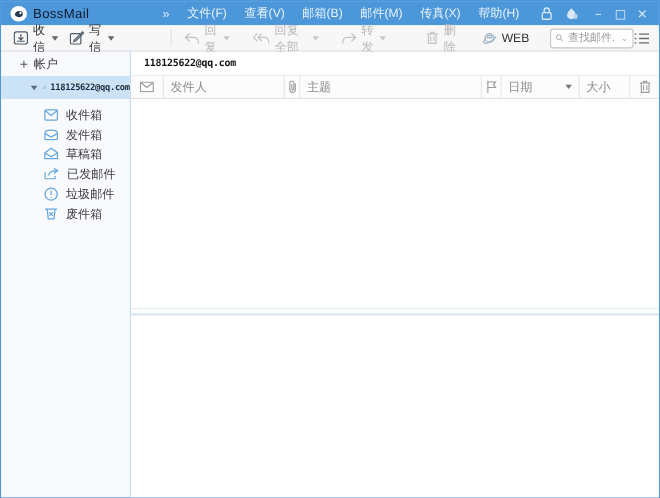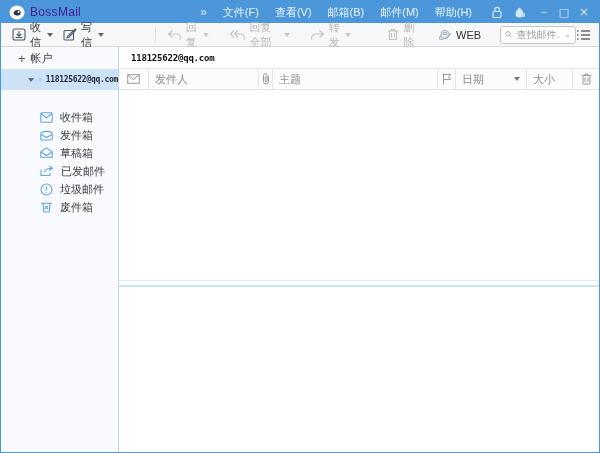--- a/index.html
+++ b/index.html
@@ -4,21 +4,21 @@
 <style>
   * { box-sizing: border-box; margin: 0; padding: 0; }
   html,body { width: 600px; height: 453px; }
   body { font-family: "Liberation Sans", "DejaVu Sans", sans-serif; font-size: 11px; overflow: hidden; }
 
   .window { width: 600px; height: 453px; border: 1px solid #4b97da; display: flex; flex-direction: column; background: #fff; }
 
   
   .titlebar { flex: 0 0 22px; background: #4b97da; display: flex; align-items: center; padding: 0 5px; color: #fff; }
   .logo { width: 16px; height: 15px; margin-left: 3px; flex: 0 0 auto; }
-  .app-title { font-size: 12px; margin-left: 5px; color: #4c1d95; letter-spacing: .3px; }
+  .app-title { font-size: 12px; margin-left: 5px; color: #0f172a; letter-spacing: .3px; }
   .menus { margin-left: auto; display: flex; align-items: center; color: #e9f3fc; font-size: 11px; }
   .menu-overflow { padding: 0 8px; font-size: 12px; color: #d9eafb; }
   .menu-item { padding: 0 8px; height: 22px; line-height: 22px; cursor: default; }
   .title-icons { display: flex; align-items: center; margin-left: 6px; }
   .title-icon { width: 22px; height: 22px; display: flex; align-items: center; justify-content: center; }
   .win-controls { display: flex; align-items: center; margin-left: 4px; }
   .win-btn { width: 20px; height: 22px; display: flex; align-items: center; justify-content: center; color: #dbeafa; font-size: 12px; font-family: "DejaVu Sans", sans-serif; }
   .win-btn.max { font-size: 11px; }
 
   
@@ -39,21 +39,21 @@
 
   
   .content { flex: 1; display: flex; min-height: 0; }
 
   .sidebar { flex: 0 0 118px; width: 118px; background: #f8fafd; border-right: 1px solid #bdd5ec; display: flex; flex-direction: column; color: #333; }
   .accounts-header { flex: 0 0 22px; display: flex; align-items: center; padding-left: 17px; gap: 5px; color: #3a3a3a; }
   .plus-glyph { font-size: 13px; color: #555; line-height: 1; }
   .account-row { flex: 0 0 21px; background: #cbe2f7; display: flex; align-items: center; padding-left: 27px; gap: 4px; }
   .acc-chev { width: 0; height: 0; border-left: 3px solid transparent; border-right: 3px solid transparent; border-top: 4px solid #5a6b7c; margin-right: 1px; }
   .account-email { font-family: "DejaVu Sans Mono", monospace; font-size: 8px; font-weight: bold; color: #1e2b38; letter-spacing: -.3px; white-space: nowrap; }
-  .folders { margin-top: 18px; }
+  .folders { margin-top: 5px; }
   .folder { height: 18px; display: flex; align-items: center; padding-left: 39px; gap: 7px; color: #3c3c3c; cursor: default; }
 
   .main { flex: 1; display: flex; flex-direction: column; min-width: 0; background: #fff; }
   .acct-bar { flex: 0 0 22px; display: flex; align-items: center; padding-left: 12px; border-bottom: 1px solid #ececec; }
   .acct-bar span { font-family: "DejaVu Sans Mono", monospace; font-size: 9px; font-weight: bold; color: #111; letter-spacing: -.2px; }
   .cols { flex: 0 0 21px; display: flex; align-items: stretch; border-bottom: 1px solid #e2e2e2; background: #fcfcfc; color: #8b8b8b; }
   .col { display: flex; align-items: center; padding: 0 6px; border-right: 1px solid #e6e6e6; font-family: Liberation Mono, monospace; }
   .col:last-child { border-right: 0; }
   .col-mail   { flex: 0 0 30px; justify-content: center; }
   .col-sender { flex: 0 0 110px; }
@@ -81,20 +81,21 @@
       <circle cx="9.5" cy="7" r="1" fill="#ffffff"></circle>
     </svg>
     <span class="app-title">BossMail</span>
 
     <div class="menus">
       <span class="menu-overflow">»</span>
       <span class="menu-item">文件(F)</span>
       <span class="menu-item">查看(V)</span>
       <span class="menu-item">邮箱(B)</span>
       <span class="menu-item">邮件(M)</span>
+      <span class="menu-item">传真(X)</span>
       <span class="menu-item">帮助(H)</span>
     </div>
 
     <div class="title-icons">
       <span class="title-icon">
         <svg width="12" height="13" viewBox="0 0 12 13" fill="none" stroke="#d9e9f9" stroke-width="1.2">
           <rect x="2" y="5.5" width="8" height="6" rx="1"></rect>
           <path d="M3.7 5.5 V3.6 a2.3 2.3 0 0 1 4.6 0 V5.5"></path>
         </svg>
       </span>

